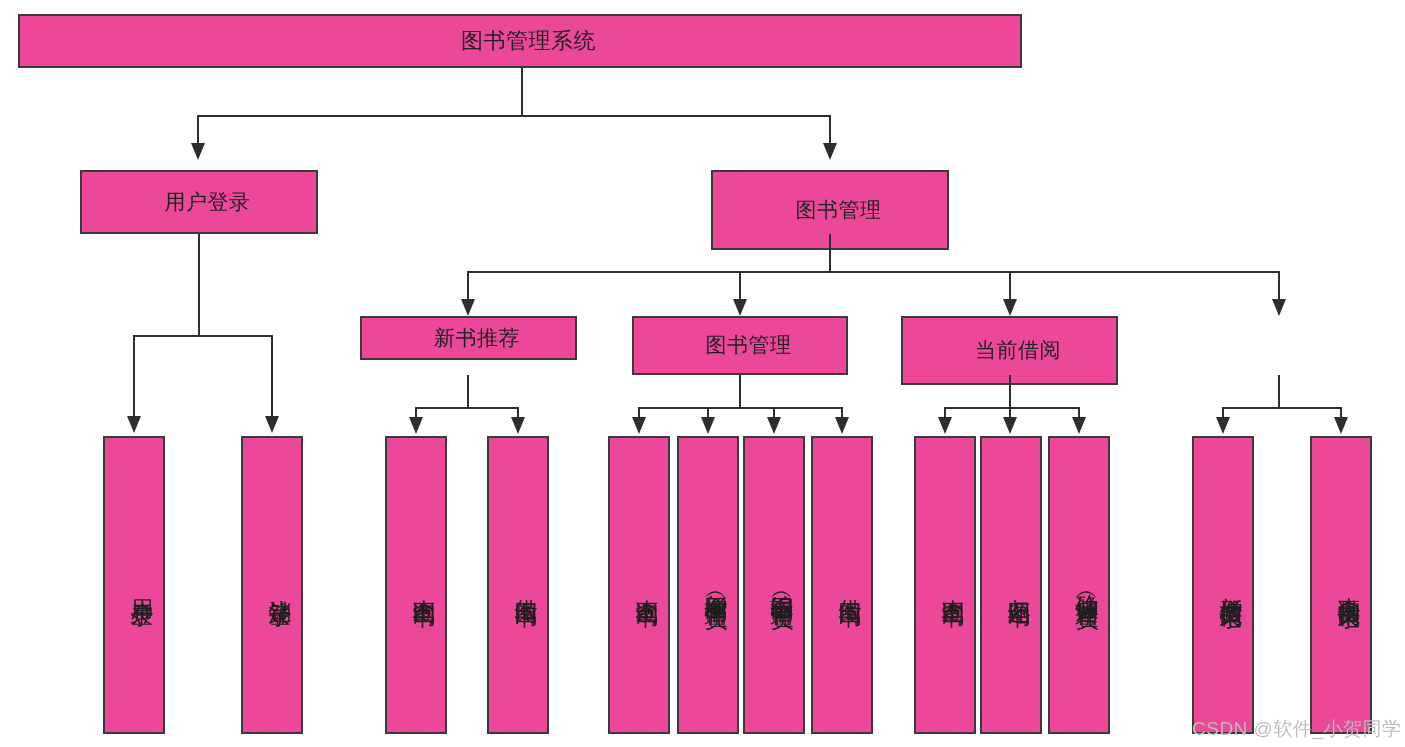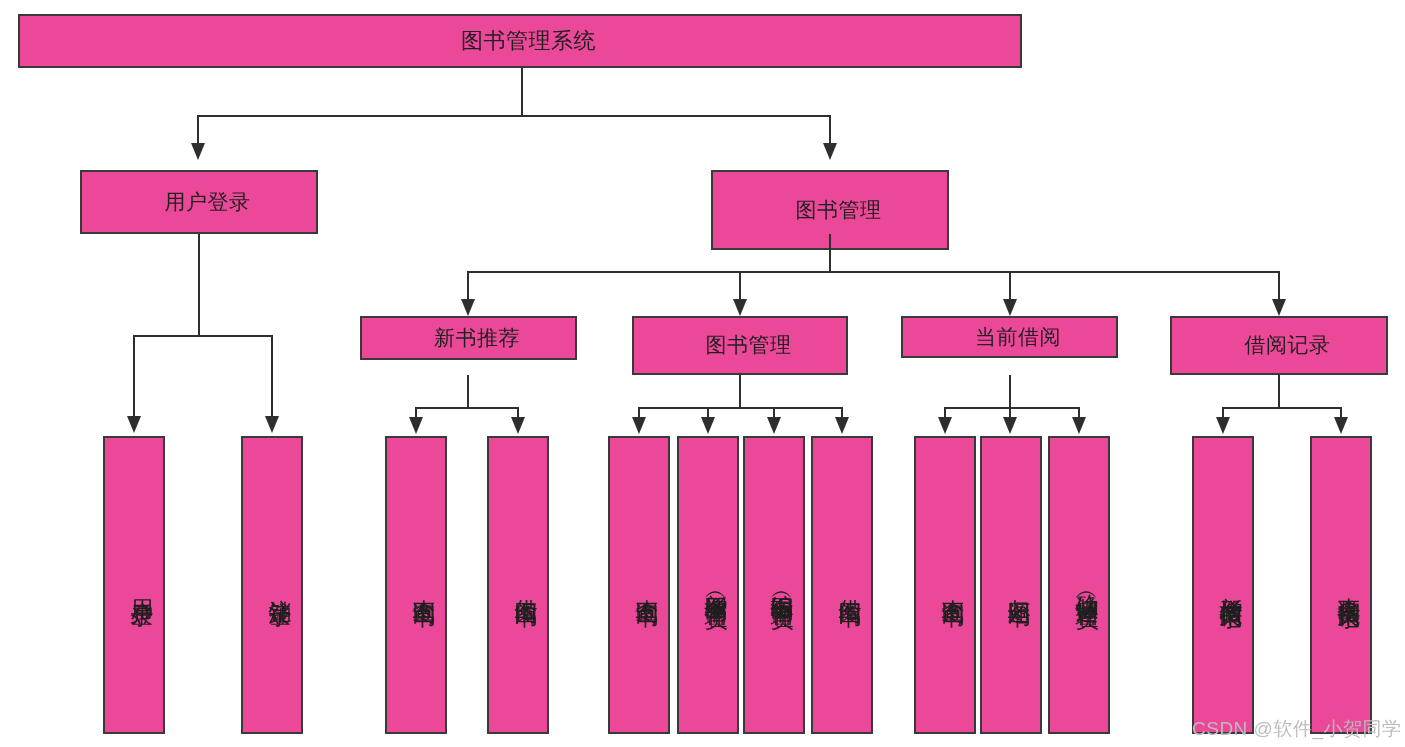--- a/index.html
+++ b/index.html
@@ -122,25 +122,22 @@
   <div class="arrow" style="left:1003px; top:299px;"></div>
   <div class="ln v" style="left:1278px; top:271px; width:2px; height:30px;"></div>
   <div class="arrow" style="left:1272px; top:299px;"></div>
 
   <div class="node horiz" style="left:360px; top:316px; width:217px; height:44px;">
     <span class="label">新书推荐</span>
   </div>
   <div class="node horiz" style="left:632px; top:316px; width:216px; height:59px;">
     <span class="label">图书管理</span>
   </div>
-  <div class="node horiz" style="left:901px; top:316px; width:217px; height:42px;">
+  <div class="node horiz" style="left:901px; top:316px; width:217px; height:69px;">
     <span class="label">当前借阅</span>
-  </div>
-  <div class="node horiz" style="left:1170px; top:316px; width:218px; height:59px;">
-    <span class="label">借阅记录</span>
   </div>
 
   <div class="ln v" style="left:467px; top:375px; width:2px; height:34px;"></div>
   <div class="ln h" style="left:415px; top:407px; width:104px; height:2px;"></div>
   <div class="ln v" style="left:415px; top:407px; width:2px; height:12px;"></div>
   <div class="arrow" style="left:409px; top:417px;"></div>
   <div class="ln v" style="left:517px; top:407px; width:2px; height:12px;"></div>
   <div class="arrow" style="left:511px; top:417px;"></div>
 
   <div class="ln v" style="left:739px; top:375px; width:2px; height:34px;"></div>

